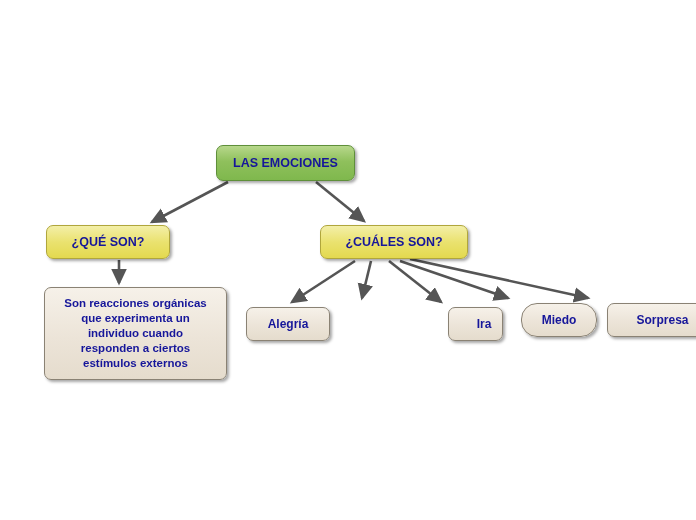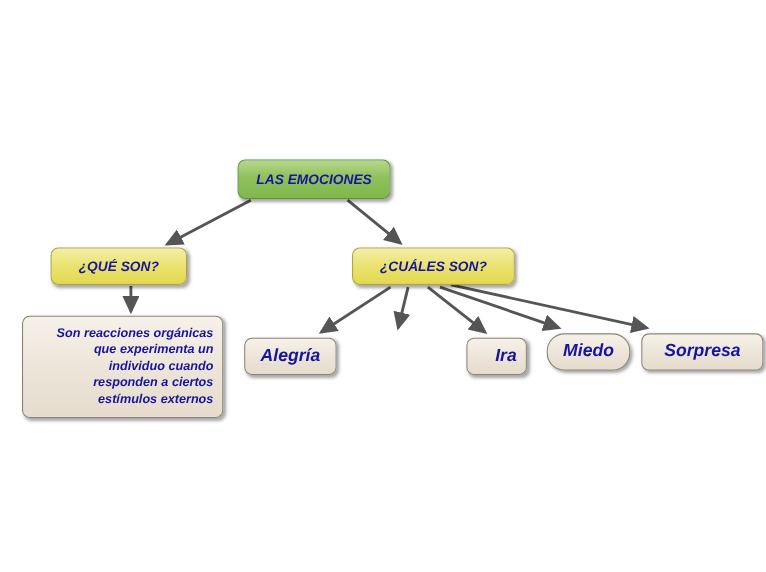--- a/index.html
+++ b/index.html
@@ -24,24 +24,23 @@
     top: 0;
     width: 696px;
     height: 520px;
   }
   .node {
     position: absolute;
     box-sizing: border-box;
     display: flex;
     align-items: center;
     justify-content: center;
-    text-align: right;
+    text-align: center;
     border-radius: 7px;
     border: 1px solid #7a7a6a;
-    font-style: italic;
     font-weight: bold;
     color: #16169a;
     box-shadow: 2px 2px 3px rgba(0,0,0,0.35);
   }
   .node-root {
     left: 216px;
     top: 145px;
     width: 139px;
     height: 36px;
     font-size: 12.5px;
@@ -63,32 +62,33 @@
     left: 320px;
     top: 225px;
     width: 148px;
     height: 34px;
   }
   .node-cream {
     font-size: 11.5px;
     background: linear-gradient(to bottom, #f6f1e9 0%, #ece4d8 55%, #e5dccd 100%);
     border-color: #8a8274;
     color: #16169a;
+    margin-left: 24px;
   }
   .node-desc {
     left: 20px;
     top: 287px;
     width: 183px;
     height: 93px;
     line-height: 1.32;
     padding: 4px 8px;
   }
   .leaf {
     height: 34px;
-    font-size: 16px;
+    font-size: 12px;
   }
   .node-alegria { left: 222px; top: 307px; width: 84px; }
   .node-tristeza { left: 321px; top: 303px; width: 90px; }
   .node-ira { left: 424px; top: 307px; width: 55px; padding-left: 17px; }
   .node-miedo { left: 497px; top: 303px; width: 76px; border-radius: 16px; }
   .node-sorpresa { left: 583px; top: 303px; width: 111px; }
   .desc-text {
     display: block;
     width: 100%;
     white-space: pre-line;

